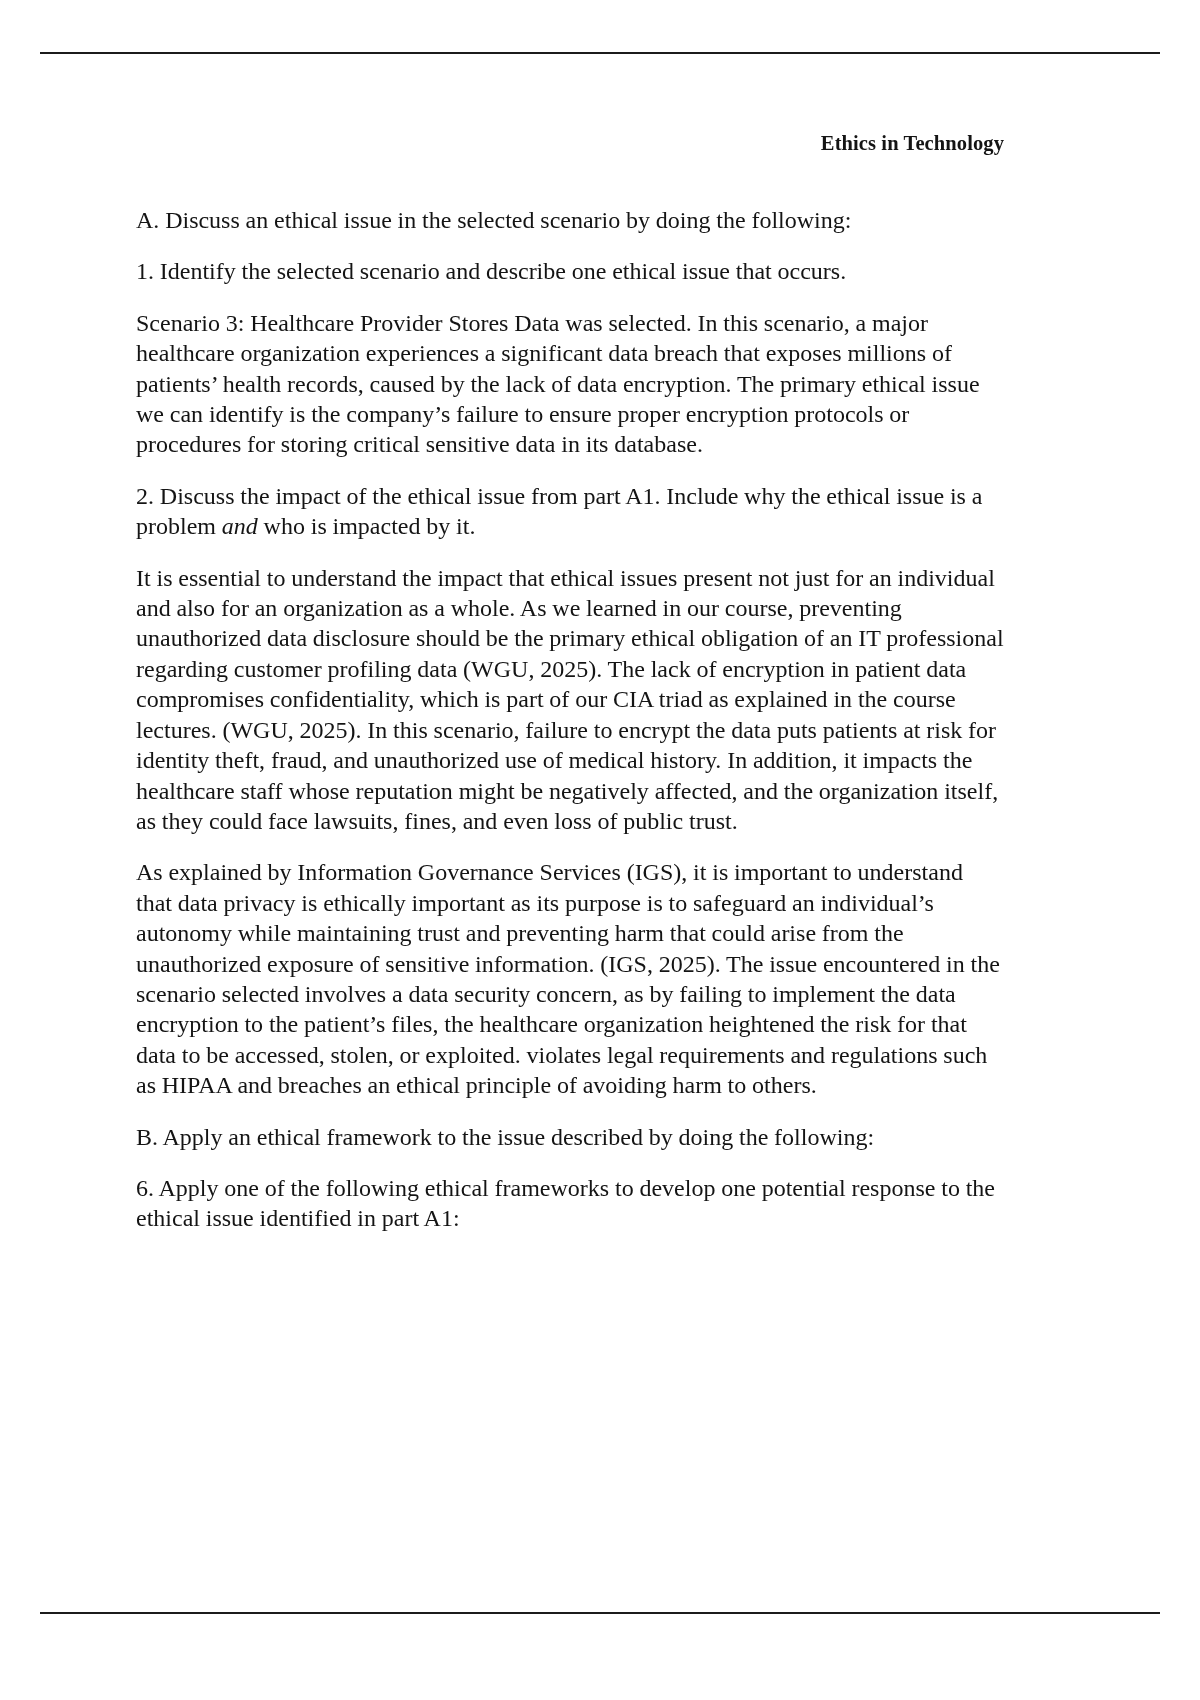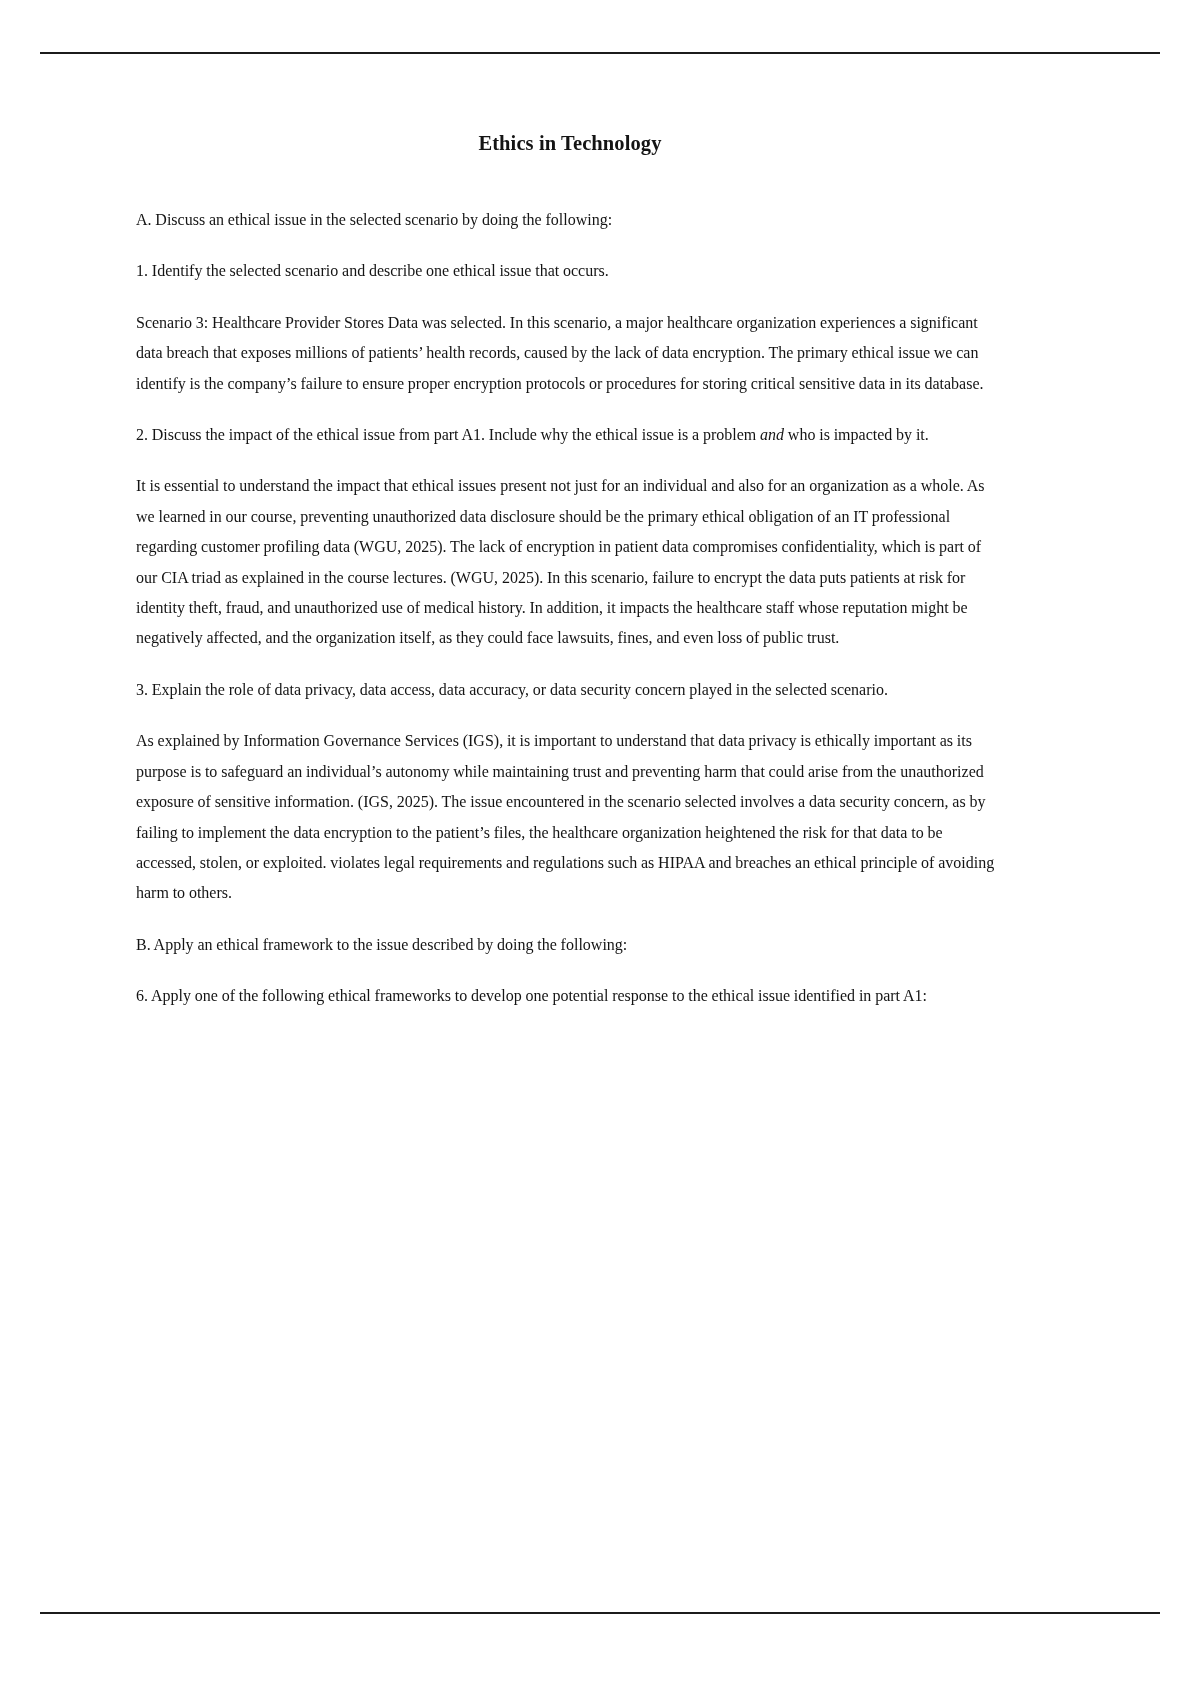--- a/index.html
+++ b/index.html
@@ -33,32 +33,32 @@
   .rule-bottom { top: 1612px; }
 
   .content {
     position: absolute;
     left: 136px;
     top: 128px;
     width: 868px;
   }
 
   .title-block {
-    text-align: center;
+    text-align: right;
     margin-bottom: 46px;
   }
   .title-line {
     font-weight: bold;
     font-size: 20.5px;
     line-height: 31px;
     letter-spacing: 0.1px;
   }
 
   .para {
-    font-size: 16px;
+    font-size: 24px;
     line-height: 30.4px;
     margin: 0 0 21px 0;
     text-align: left;
     word-spacing: -0.2px;
   }
   .para.prompt { }
   .para.body { }
 
   b, .b { font-weight: normal; }
   i, .i { }
@@ -76,20 +76,19 @@
     <div class="title-block">
       <div class="title-line">Ethics in Technology</div>
     </div>
 
     <div id="blocks-root">
         <p class="para prompt">A.  Discuss an ethical issue in the selected scenario by doing the following:</p>
         <p class="para prompt"><span>1. Identify the selected scenario and describe </span><b>one</b><span> ethical issue that occurs.</span></p>
         <p class="para body">Scenario 3: Healthcare Provider Stores Data was selected. In this scenario, a major healthcare organization experiences a significant data breach that exposes millions of patients’ health records, caused by the lack of data encryption. The primary ethical issue we can identify is the company’s failure to ensure proper encryption protocols or procedures for storing critical sensitive data in its database.</p>
         <p class="para prompt"><span>2. Discuss the impact of the ethical issue from part A1. Include why the ethical issue is a problem </span><i>and</i><span> who is impacted by it.</span></p>
         <p class="para body">It is essential to understand the impact that ethical issues present not just for an individual and also for an organization as a whole. As we learned in our course, preventing unauthorized data disclosure should be the primary ethical obligation of an IT professional regarding customer profiling data (WGU, 2025). The lack of encryption in patient data compromises confidentiality, which is part of our CIA triad as explained in the course lectures. (WGU, 2025). In this scenario, failure to encrypt the data puts patients at risk for identity theft, fraud, and unauthorized use of medical history. In addition, it impacts the healthcare staff whose reputation might be negatively affected, and the organization itself, as they could face lawsuits, fines, and even loss of public trust.</p>
-        <p class="para prompt">3. Explain the role of data privacy, data access, data accuracy, or data security concern played in the selected scenario.</p>
         <p class="para body">As explained by Information Governance Services (IGS), it is important to understand that data privacy is ethically important as its purpose is to safeguard an individual’s autonomy while maintaining trust and preventing harm that could arise from the unauthorized exposure of sensitive information. (IGS, 2025). The issue encountered in the scenario selected involves a data security concern, as by failing to implement the data encryption to the patient’s files, the healthcare organization heightened the risk for that data to be accessed, stolen, or exploited. violates legal requirements and regulations such as HIPAA and breaches an ethical principle of avoiding harm to others.</p>
         <p class="para prompt">B.  Apply an ethical framework to the issue described by doing the following:</p>
         <p class="para prompt"><span>6. Apply </span><b>one</b><span> of the following ethical frameworks to develop </span><b>one</b><span> potential response to the ethical issue identified in part A1:</span></p>
       </div>
 
   </div>
 </div>
 
 </body></html>

